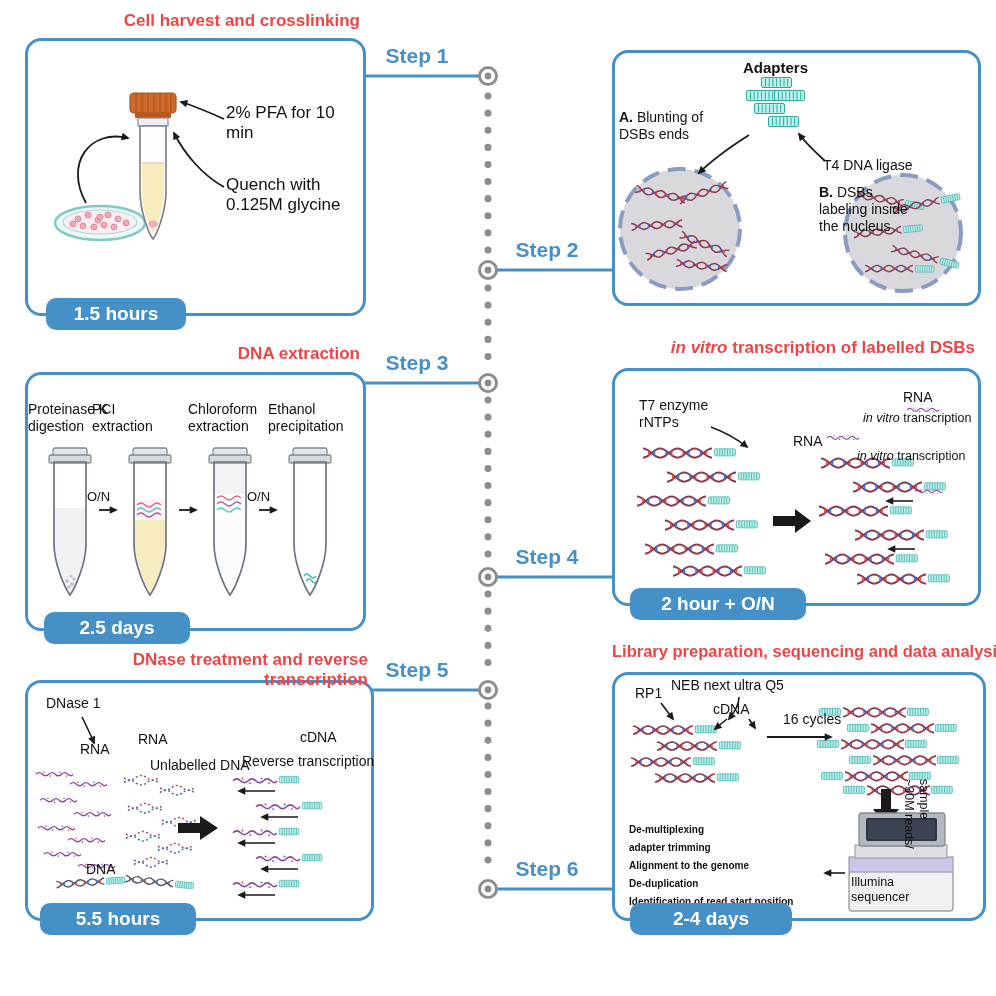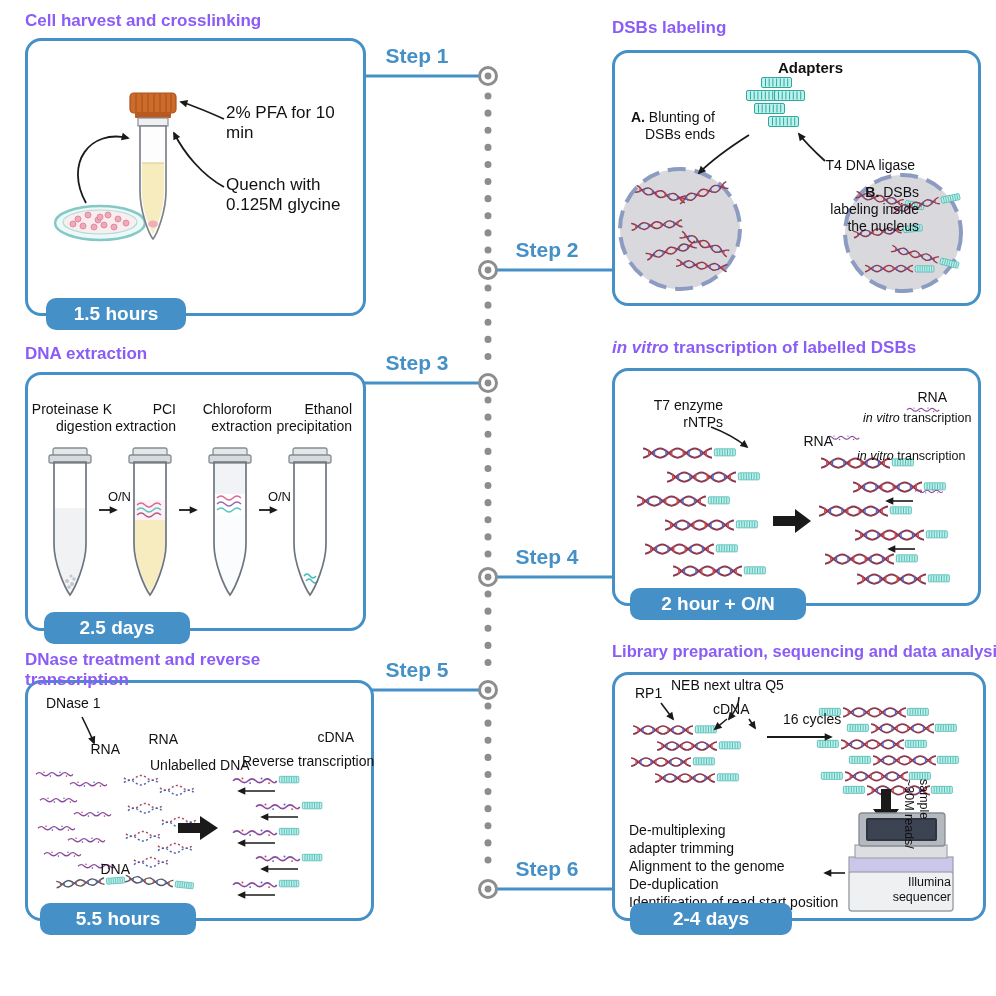--- a/index.html
+++ b/index.html
@@ -1,32 +1,32 @@
 <!DOCTYPE html>
 <html><head>
 <meta charset="utf-8">
 <style>
   html,body{margin:0;padding:0;background:#fff;}
   .page{position:relative;width:996px;height:996px;background:#ffffff;overflow:hidden;
         font-family:"Liberation Sans",sans-serif;color:#111;}
   .abs{position:absolute;}
   .panel-box{position:absolute;border:3px solid #4590c6;border-radius:16px;background:#ffffff;z-index:2;}
-  .panel-title{position:absolute;font-weight:bold;font-size:17px;text-align:left;color:#8b5cf6;z-index:3;}
+  .panel-title{position:absolute;font-weight:bold;font-size:17px;text-align:right;color:#ef4444;z-index:3;}
   .badge{position:absolute;background:#4590c6;color:#fff;font-weight:bold;font-size:19px;
          border-radius:10px;display:flex;align-items:center;justify-content:center;z-index:5;}
   .step-label{position:absolute;color:#4590c6;font-weight:bold;font-size:21px;text-align:center;z-index:4;}
   .lbl{position:absolute;line-height:1.2;font-size:14px;color:#111;}
   .pre{white-space:pre-line;}
   .nowrap{white-space:nowrap;}
   .it{font-style:italic;}
   .b{font-weight:bold;}
-  .ctr{text-align:right;}
+  .ctr{text-align:left;}
   .art{position:absolute;left:0;top:0;}
   .vtext{position:absolute;writing-mode:vertical-lr;white-space:pre-line;font-size:12.5px;line-height:1.2;}
-  .analysis-line{white-space:nowrap;font-size:14px;line-height:18px;}
+  .analysis-line{white-space:nowrap;font-size:10px;line-height:18px;font-weight:bold;}
 </style>
 </head>
 <body>
 
 <div class="page">
 
 <svg width="0" height="0" style="position:absolute" aria-hidden="true">
 <defs>
   <marker id="ah" viewBox="0 0 10 10" refX="7.5" refY="5" markerWidth="9" markerHeight="9" markerUnits="userSpaceOnUse" orient="auto">
     <path d="M0.5,0.8 L9.5,5 L0.5,9.2 Z" fill="#1a1a1a"></path>
@@ -161,21 +161,20 @@
       <path d="M58,162 C36,122 62,88 100,97" marker-end="url(#ah)"></path>
       <path d="M196,78 C178,70 164,64 153,61" marker-end="url(#ah)"></path>
       <path d="M196,146 C174,134 156,112 146,92" marker-end="url(#ah)"></path>
     </g>
   </svg>
   <div class="lbl" style="left:198px;top:62px;width:126px;font-size:17px">2% PFA for 10 min</div>
   <div class="lbl" style="left:198px;top:134px;width:140px;font-size:17px">Quench with 0.125M glycine</div>
 </div>
 <div class="badge" style="left:46px;top:298px;width:140px;height:32px">1.5 hours</div>
 
-<div class="panel-title" style="left:612px;top:18px;width:363px">DSBs labeling</div>
 <div class="panel-box" style="left:612px;top:50px;width:363px;height:250px">
   <svg class="art" width="363" height="250">
     <g>
       <circle cx="65" cy="176" r="60" fill="#d8d8dd" stroke="#8c9cc0" stroke-width="4" stroke-dasharray="18 9"></circle>
       <use href="#helix" style="color:#8b3a52" transform="translate(22,130) rotate(12) scale(0.85)"></use>
       <use href="#helix" style="color:#8b3a52" transform="translate(62,142) rotate(-18) scale(0.85)"></use>
       <use href="#helix" style="color:#8b3a52" transform="translate(16,168) rotate(-4) scale(0.85)"></use>
       <use href="#helix" style="color:#8b3a52" transform="translate(68,176) rotate(22) scale(0.85)"></use>
       <use href="#helix" style="color:#8b3a52" transform="translate(30,198) rotate(-14) scale(0.85)"></use>
       <use href="#helix" style="color:#8b3a52" transform="translate(62,204) rotate(6) scale(0.85)"></use>

